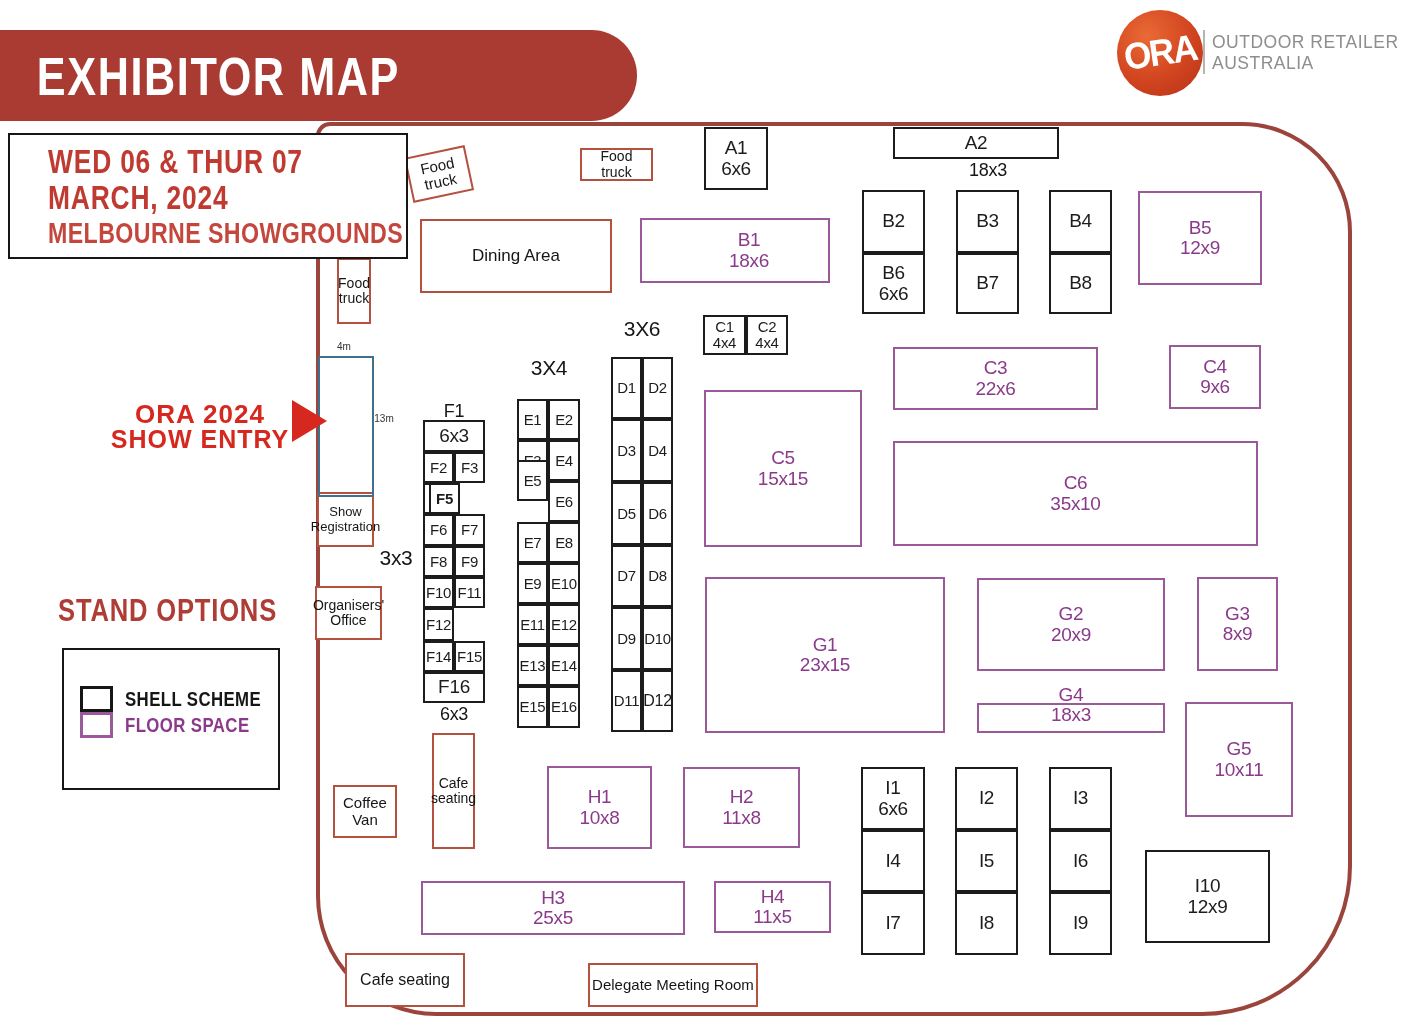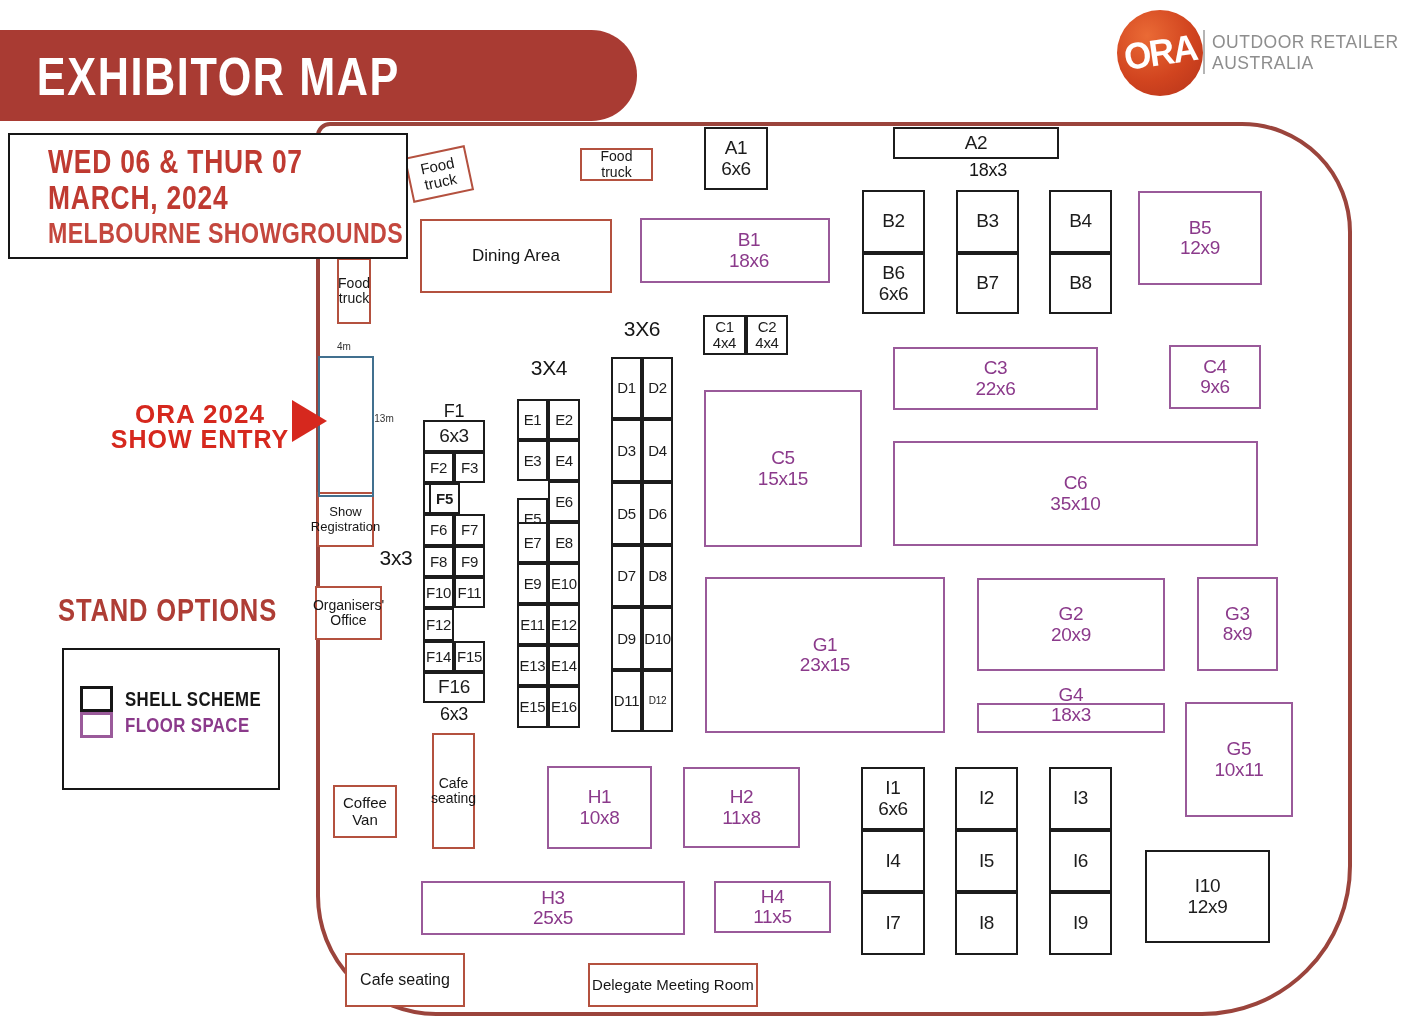--- a/index.html
+++ b/index.html
@@ -166,35 +166,35 @@
       <div class="stand shell" data-name="stand-D9" style="left: 611px; top: 607px; width: 31px; height: 63px;">
         <div class="txt" style="font-size: 15px;">D9</div>
       </div>
       <div class="stand shell" data-name="stand-D10" style="left: 642px; top: 607px; width: 31px; height: 63px;">
         <div class="txt" style="font-size: 15px;">D10</div>
       </div>
       <div class="stand shell" data-name="stand-D11" style="left: 611px; top: 670px; width: 31px; height: 62px;">
         <div class="txt" style="font-size: 15px;">D11</div>
       </div>
       <div class="stand shell" data-name="stand-D12" style="left: 642px; top: 670px; width: 31px; height: 62px;">
-        <div class="txt" style="font-size: 10px;">D12</div>
+        <div class="txt" style="font-size: 16px;">D12</div>
       </div>
       <div class="stand shell" data-name="stand-E1" style="left: 517px; top: 399px; width: 31px; height: 41px;">
         <div class="txt" style="font-size: 15px;">E1</div>
       </div>
       <div class="stand shell" data-name="stand-E2" style="left: 548px; top: 399px; width: 32px; height: 41px;">
         <div class="txt" style="font-size: 15px;">E2</div>
       </div>
       <div class="stand shell" data-name="stand-E3" style="left: 517px; top: 440px; width: 31px; height: 41px;">
         <div class="txt" style="font-size: 15px;">E3</div>
       </div>
       <div class="stand shell" data-name="stand-E4" style="left: 548px; top: 440px; width: 32px; height: 41px;">
         <div class="txt" style="font-size: 15px;">E4</div>
       </div>
-      <div class="stand shell" data-name="stand-E5" style="left: 517px; top: 498px; width: 31px; height: 41px;">
+      <div class="stand shell" data-name="stand-E5" style="left: 517px; top: 460px; width: 31px; height: 41px;">
         <div class="txt" style="font-size: 15px;">E5</div>
       </div>
       <div class="stand shell" data-name="stand-E6" style="left: 548px; top: 481px; width: 32px; height: 41px;">
         <div class="txt" style="font-size: 15px;">E6</div>
       </div>
       <div class="stand shell" data-name="stand-E7" style="left: 517px; top: 522px; width: 31px; height: 41px;">
         <div class="txt" style="font-size: 15px;">E7</div>
       </div>
       <div class="stand shell" data-name="stand-E8" style="left: 548px; top: 522px; width: 32px; height: 41px;">
         <div class="txt" style="font-size: 15px;">E8</div>

